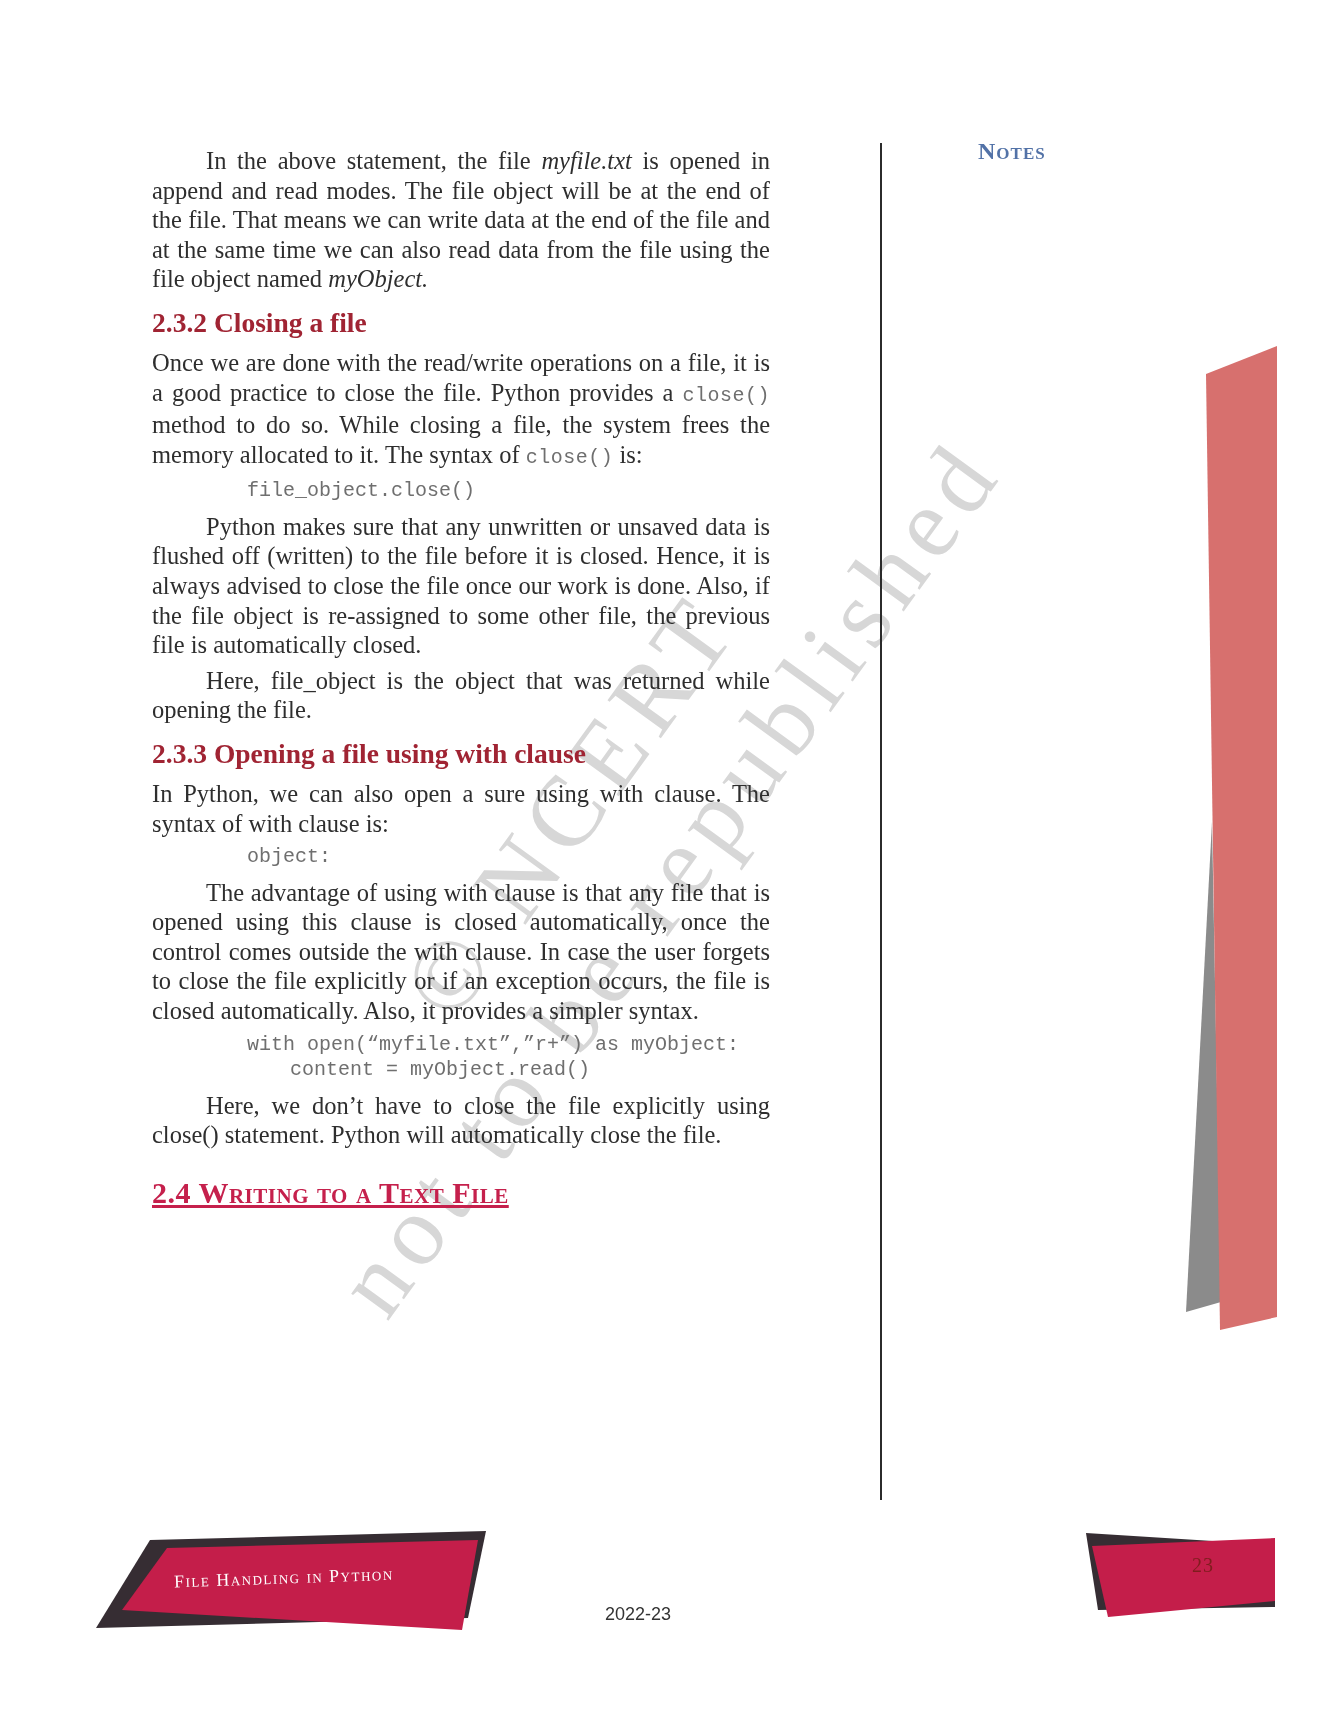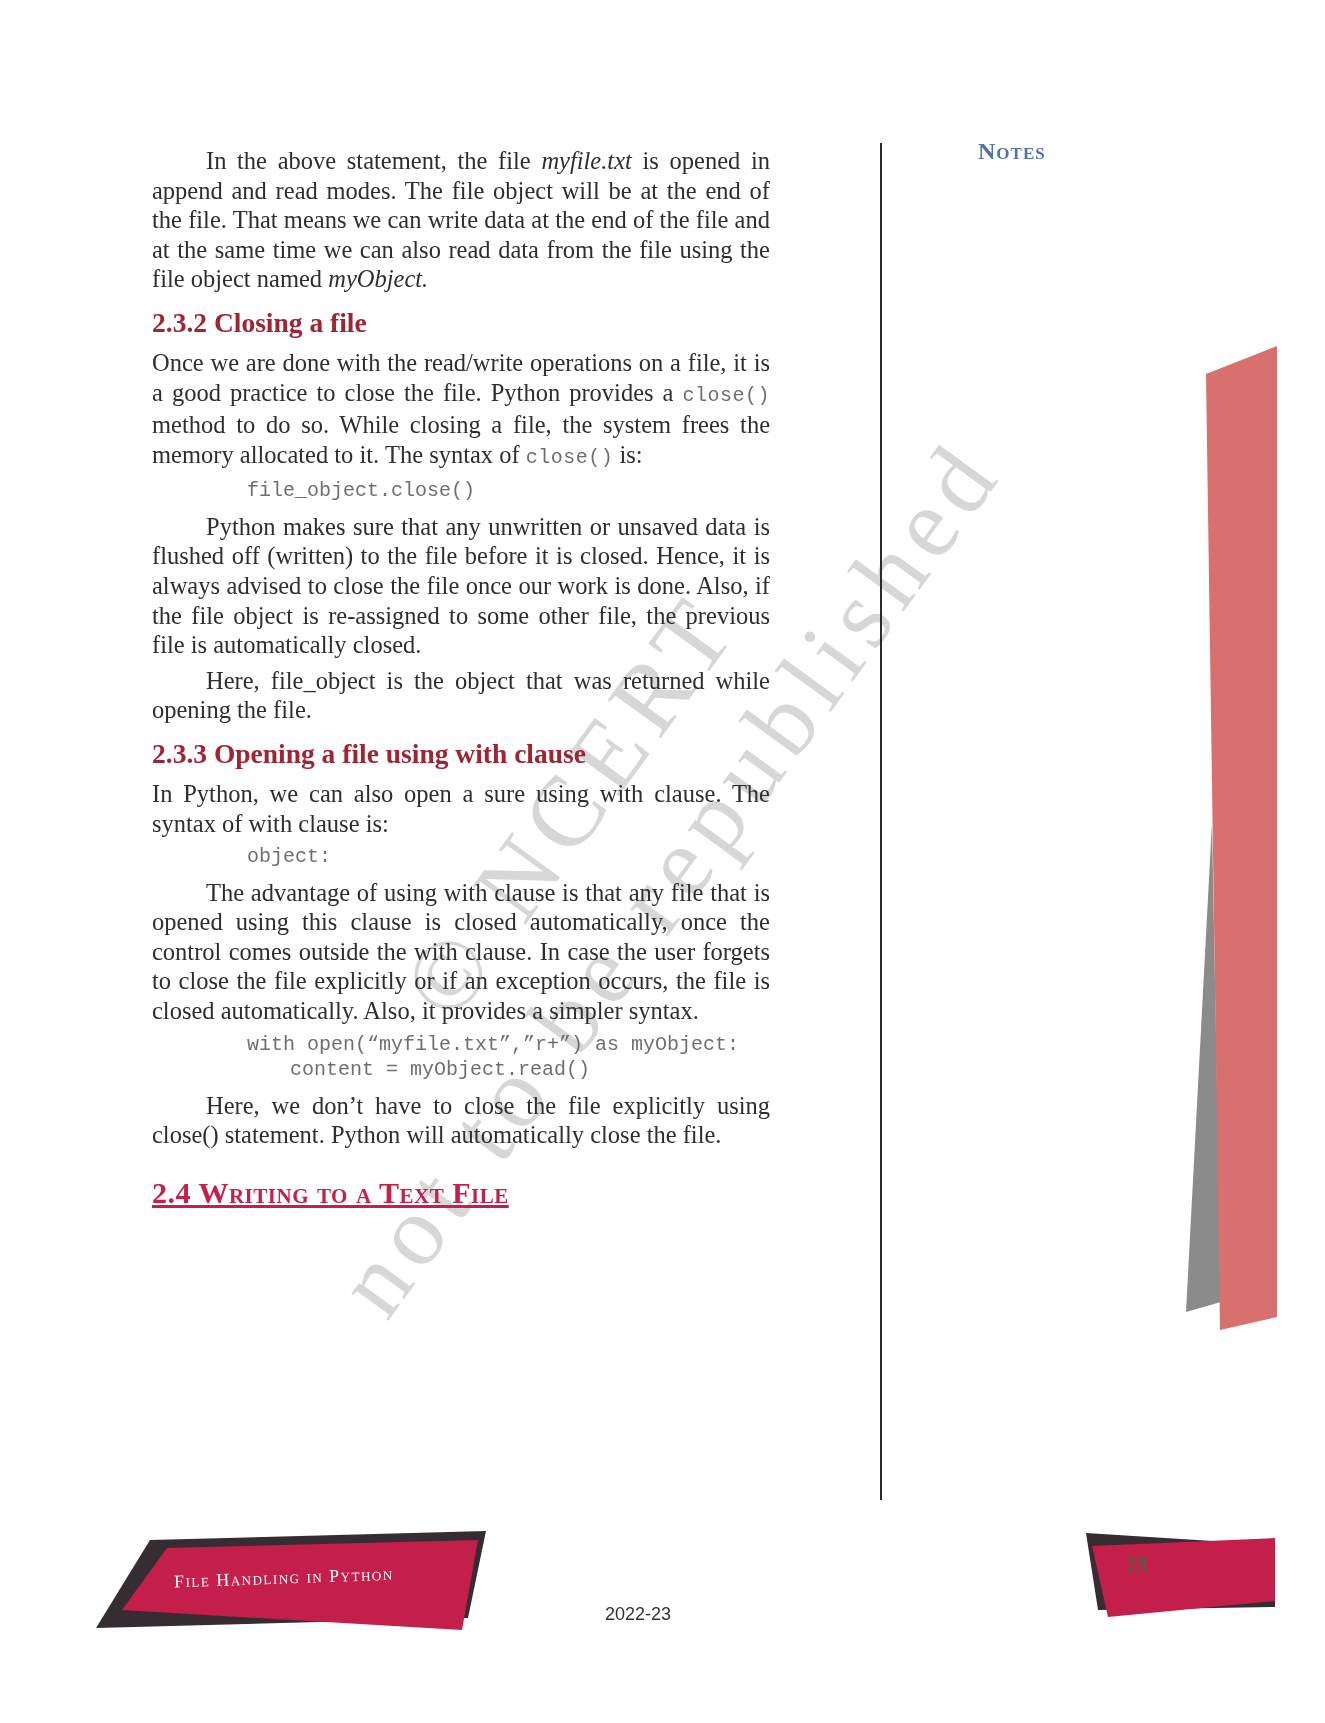--- a/index.html
+++ b/index.html
@@ -34,21 +34,21 @@
   .notes-divider{position:absolute;left:880px;top:143px;width:2px;height:1357px;background:#2b2b2b;z-index:3;}
   .notes-label{position:absolute;left:978px;top:138px;z-index:3;font-variant:small-caps;
                font-weight:bold;font-size:24px;letter-spacing:1px;color:#5272a7;}
 
   
   .chapter-banner-label{position:absolute;left:174px;top:1566px;width:310px;z-index:4;
                color:#ffffff;font-variant:small-caps;font-size:18px;letter-spacing:1.5px;
                transform:rotate(-2deg);}
   .year-label{position:absolute;left:568px;top:1604px;width:140px;text-align:center;z-index:4;
               font-family:"Liberation Sans",sans-serif;font-size:18px;color:#333333;}
-  .page-number-label{position:absolute;left:1126px;top:1554px;z-index:4;color:#15803d;
+  .page-number-label{position:absolute;left:1192px;top:1554px;z-index:4;color:#7f1d1d;
               font-size:20px;letter-spacing:1px;}
 </style>
 </head>
 <body>
 
 <div class="page">
 
   <div class="watermark">
     <div class="wm-line">© NCERT</div>
     <div class="wm-line">not to be republished</div>

